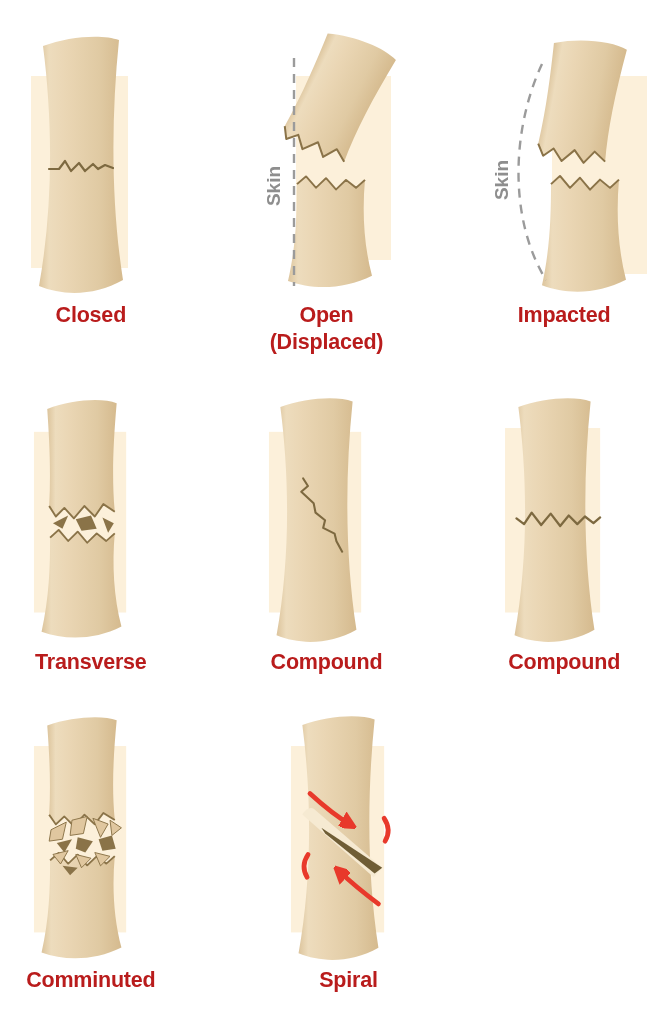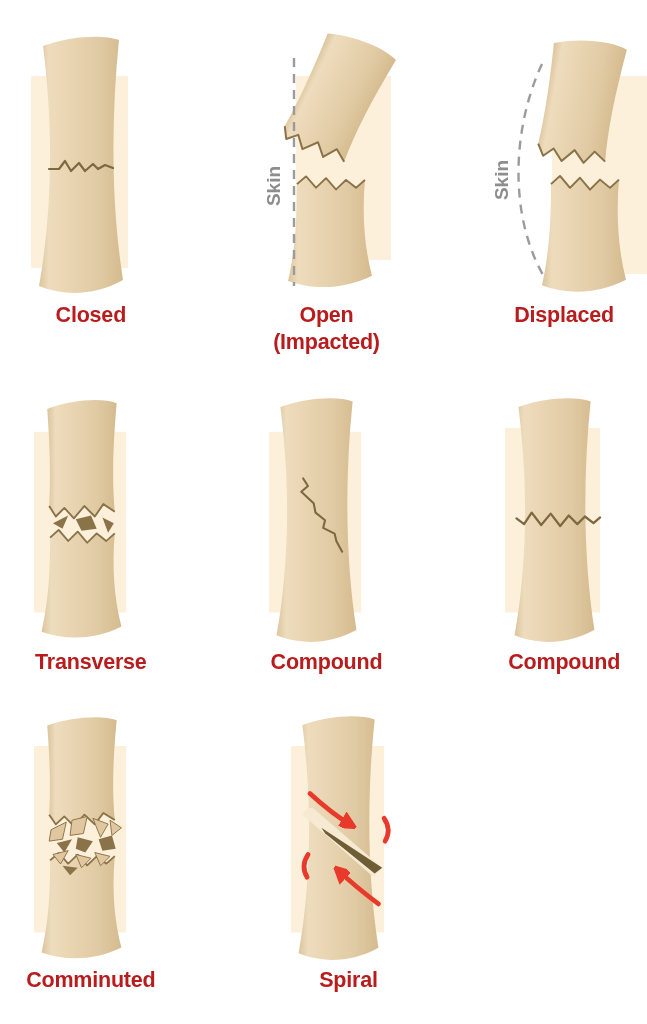--- a/index.html
+++ b/index.html
@@ -74,39 +74,39 @@
       </g>
       <g transform="translate(14,26) scale(1,0.88)">
         <use href="#boneBottomHalf" xlink:href="#boneBottomHalf" fill="url(#boneGrad)"></use>
         <use class="jag" href="#jagBottom" xlink:href="#jagBottom"></use>
       </g>
       <path class="dash" d="M68,30 V258"></path>
       <text class="skin-text" x="54" y="158" text-anchor="middle" transform="rotate(-90 54 158)">Skin</text>
     </svg>
     <figcaption class="cap">
       <span>Open</span>
-      <span>(Impacted)</span>
+      <span>(Displaced)</span>
     </figcaption>
   </figure>
 
   <figure class="cell row1 col3">
     <svg class="illus" viewBox="0 0 200 265">
       <rect x="88" y="48" width="95" height="198" fill="#fcf0da"></rect>
       <g transform="translate(18,0) rotate(10 92 120)">
         <use href="#boneTopHalf" xlink:href="#boneTopHalf" fill="url(#boneGrad)"></use>
         <use class="jag" href="#jagTop" xlink:href="#jagTop"></use>
       </g>
       <g transform="translate(30,20) scale(1,0.92)">
         <use href="#boneBottomHalf" xlink:href="#boneBottomHalf" fill="url(#boneGrad)"></use>
         <use class="jag" href="#jagBottom" xlink:href="#jagBottom"></use>
       </g>
       <path class="dash" d="M78,36 C48,100 44,190 82,252"></path>
       <text class="skin-text" x="44" y="152" text-anchor="middle" transform="rotate(-90 44 152)">Skin</text>
     </svg>
-    <figcaption class="cap">Displaced</figcaption>
+    <figcaption class="cap">Impacted</figcaption>
   </figure>
 
   <figure class="cell row2 col1">
     <svg class="illus" viewBox="0 0 200 265">
       <rect x="40" y="44" width="97" height="190" fill="#fcf0da"></rect>
       <g>
         <use href="#boneTopHalf" xlink:href="#boneTopHalf" fill="url(#boneGrad)"></use>
         <use class="jag" href="#jagTop" xlink:href="#jagTop"></use>
       </g>
       <g transform="translate(0,22) scale(1,0.90)">

